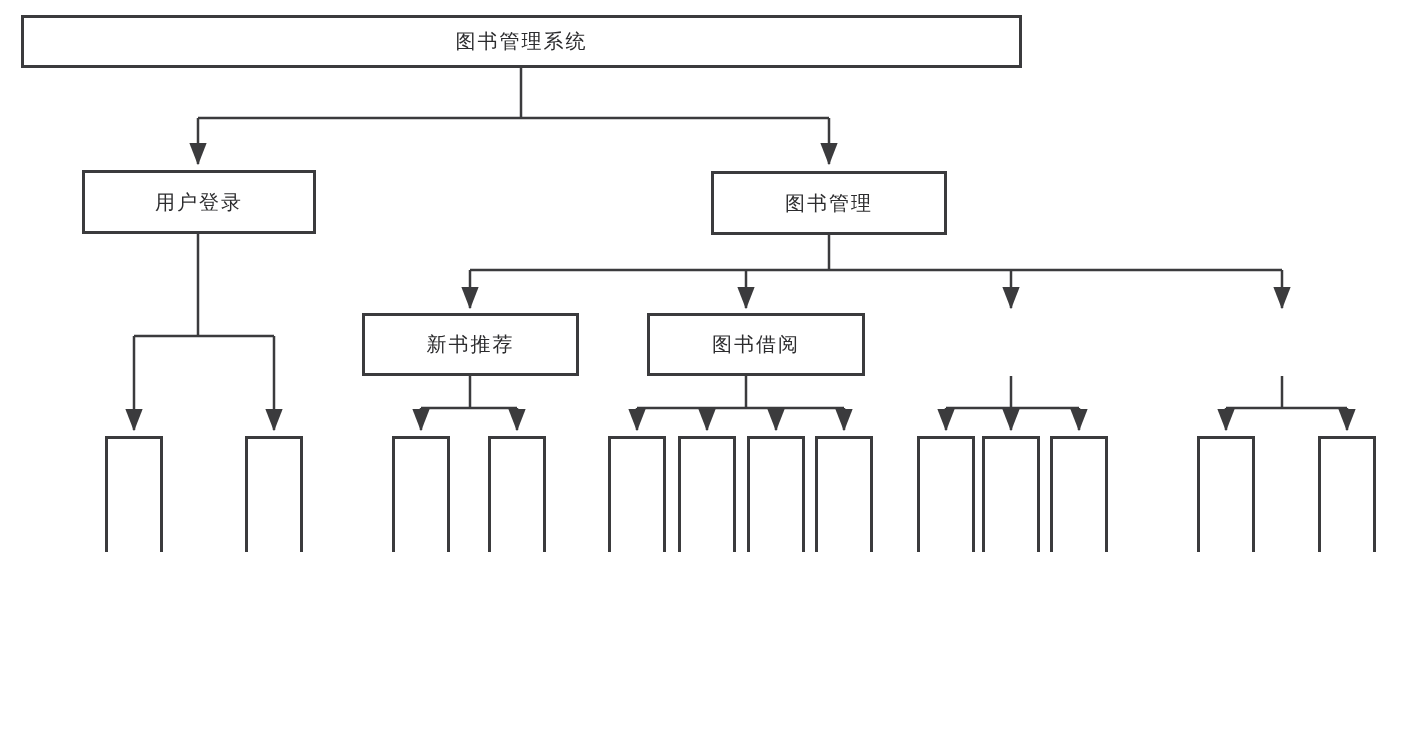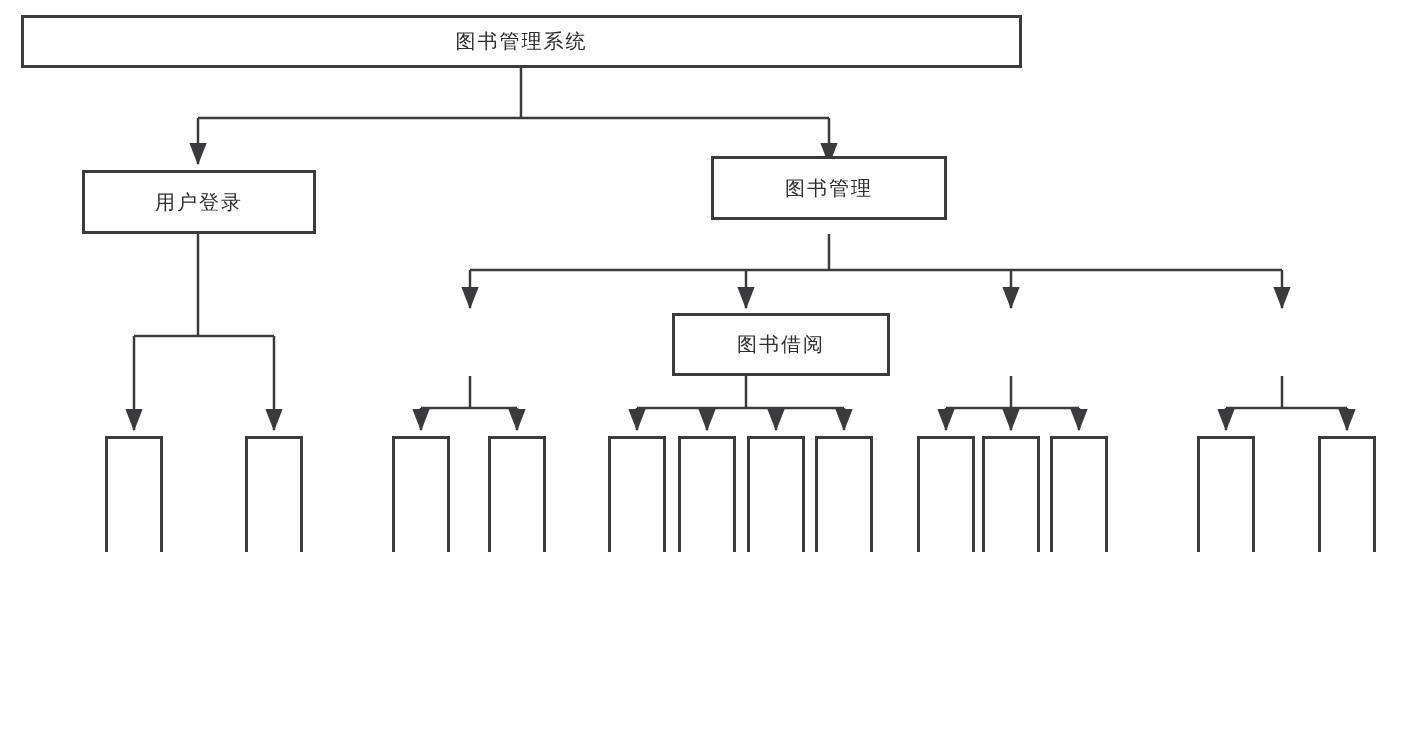--- a/index.html
+++ b/index.html
@@ -100,25 +100,28 @@
     </g>
   </svg>
 
   <div class="node hnode" style="left:21px; top:15px; width:1001px; height:53px;">
     <span>图书管理系统</span>
   </div>
 
   <div class="node hnode" style="left:82px; top:170px; width:234px; height:64px;">
     <span>用户登录</span>
   </div>
-  <div class="node hnode" style="left:711px; top:156px; width:236px; height:64px;">
+  <div class="node hnode" style="left:711px; top:171px; width:236px; height:64px;">
     <span>图书管理</span>
   </div>
 
-  <div class="node hnode" style="left:672px; top:313px; width:218px; height:63px;">
+  <div class="node hnode" style="left:362px; top:313px; width:217px; height:63px;">
+    <span>新书推荐</span>
+  </div>
+  <div class="node hnode" style="left:647px; top:313px; width:218px; height:63px;">
     <span>图书借阅</span>
   </div>
 
   <div class="node vnode" style="left:105px; top:436px; width:58px; height:299px;">
     <span>用户登录</span>
   </div>
   <div class="node vnode" style="left:245px; top:436px; width:58px; height:299px;">
     <span>注销登录</span>
   </div>
 

